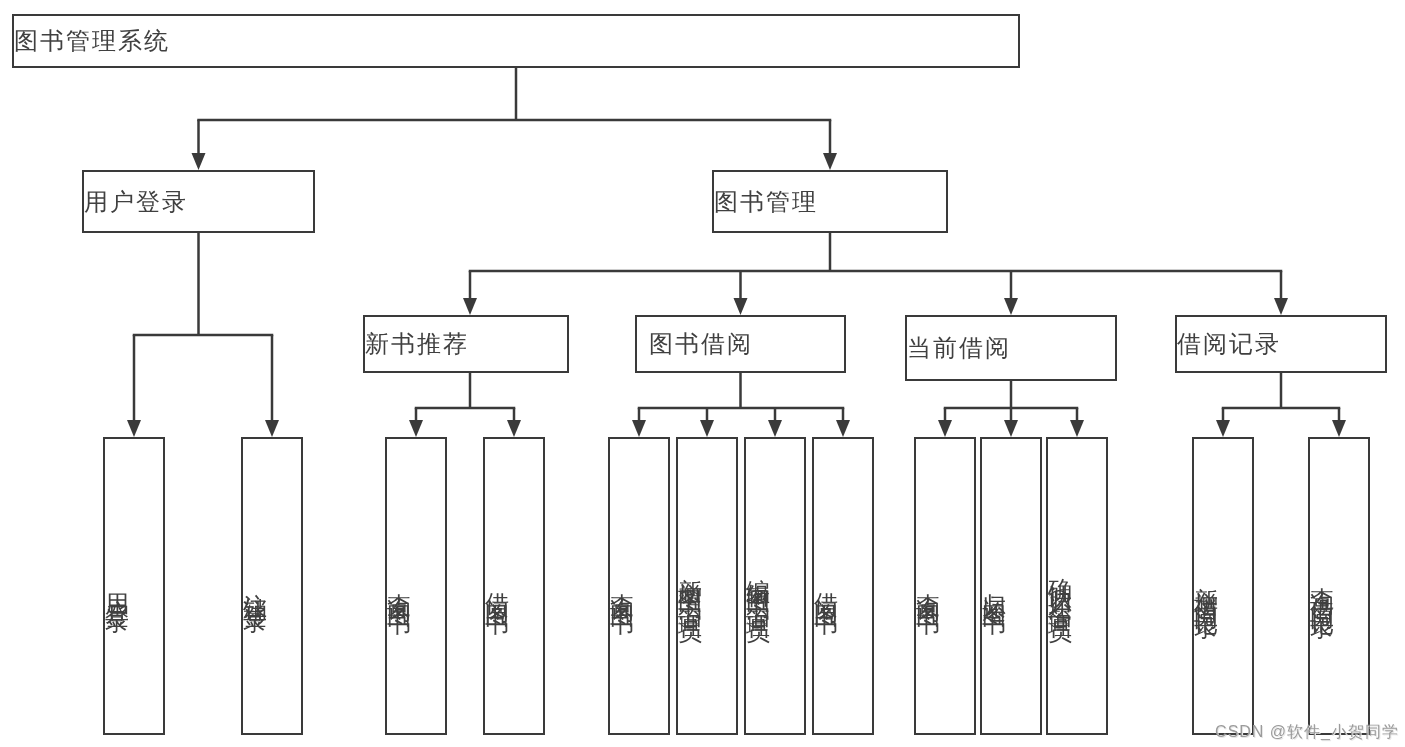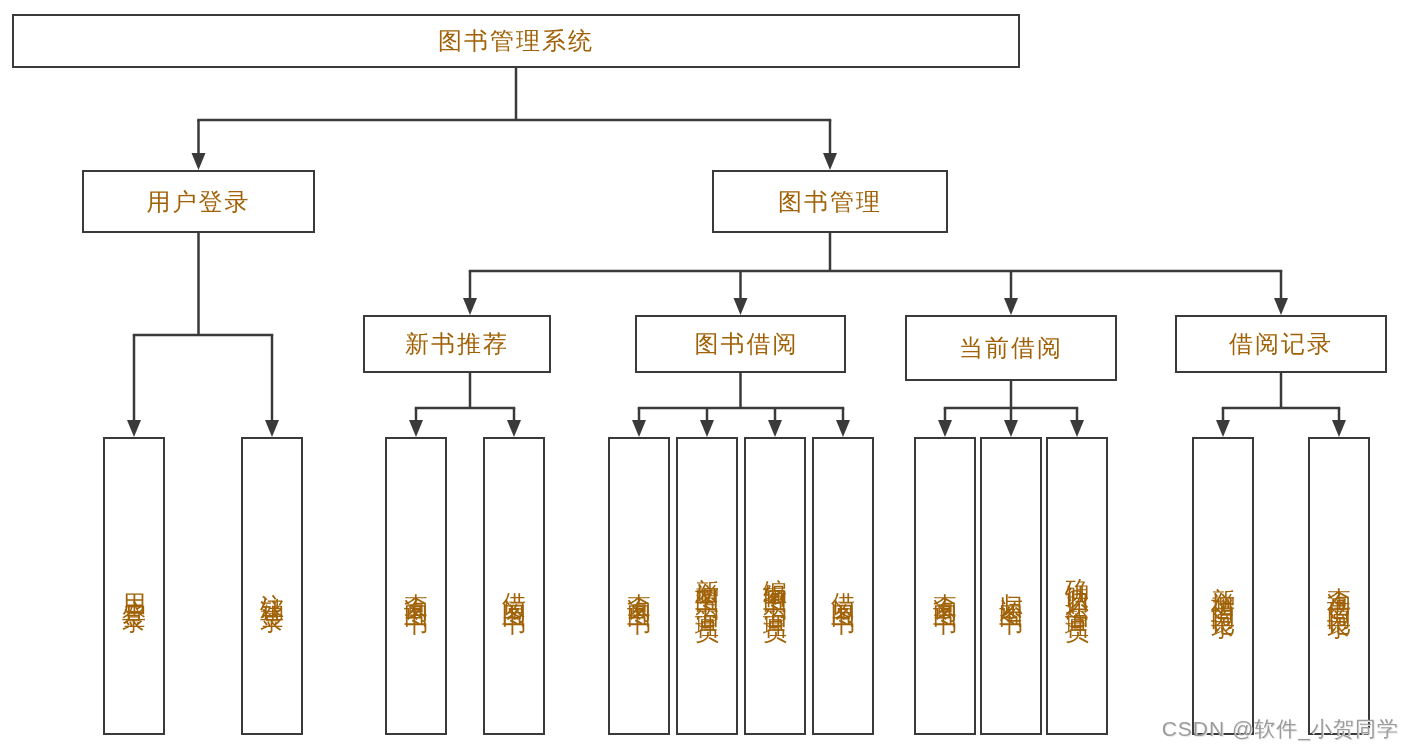--- a/index.html
+++ b/index.html
@@ -22,42 +22,41 @@
     height: 747px;
     z-index: 1;
   }
   .box {
     position: absolute;
     box-sizing: border-box;
     background: #ffffff;
     border: 2.5px solid #3a3a3a;
     display: flex;
     align-items: center;
-    justify-content: center;
     z-index: 2;
-    color: #a16207;
+    color: #404040;
   }
   .box .lbl {
     font-size: 24px;
     letter-spacing: 2px;
     white-space: nowrap;
   }
   .box.v .lbl {
     writing-mode: vertical-rl;
     text-orientation: mixed;
     font-size: 24px;
     letter-spacing: 6px;
     line-height: 1;
     white-space: normal;
   }
   .watermark {
     position: absolute;
     right: 6px;
     bottom: 4px;
-    font-size: 21px;
+    font-size: 16px;
     color: #9b9b9b;
     text-shadow: 1px 1px 0 #e8e8e8;
     z-index: 3;
     letter-spacing: 1px;
   }
 </style>
 </head>
 <body>
 
 <div class="canvas">
@@ -122,21 +121,21 @@
   </div>
 
   <div class="box" id="n-login" style="left: 82px; top: 170px; width: 233px; height: 63px;">
     <span class="lbl">用户登录</span>
   </div>
 
   <div class="box" id="n-mgmt" style="left: 712px; top: 170px; width: 236px; height: 63px;">
     <span class="lbl">图书管理</span>
   </div>
 
-  <div class="box" id="n-newbook" style="left: 363px; top: 315px; width: 188px; height: 58px; font-family: Liberation Mono, monospace;">
+  <div class="box" id="n-newbook" style="left: 363px; top: 315px; width: 206px; height: 58px; font-family: Liberation Mono, monospace;">
     <span class="lbl">新书推荐</span>
   </div>
 
   <div class="box" id="n-borrow" style="left: 635px; top: 315px; width: 211px; height: 58px; padding-left: 12px;">
     <span class="lbl">图书借阅</span>
   </div>
 
   <div class="box" id="n-current" style="left: 905px; top: 315px; width: 212px; height: 66px;">
     <span class="lbl">当前借阅</span>
   </div>

